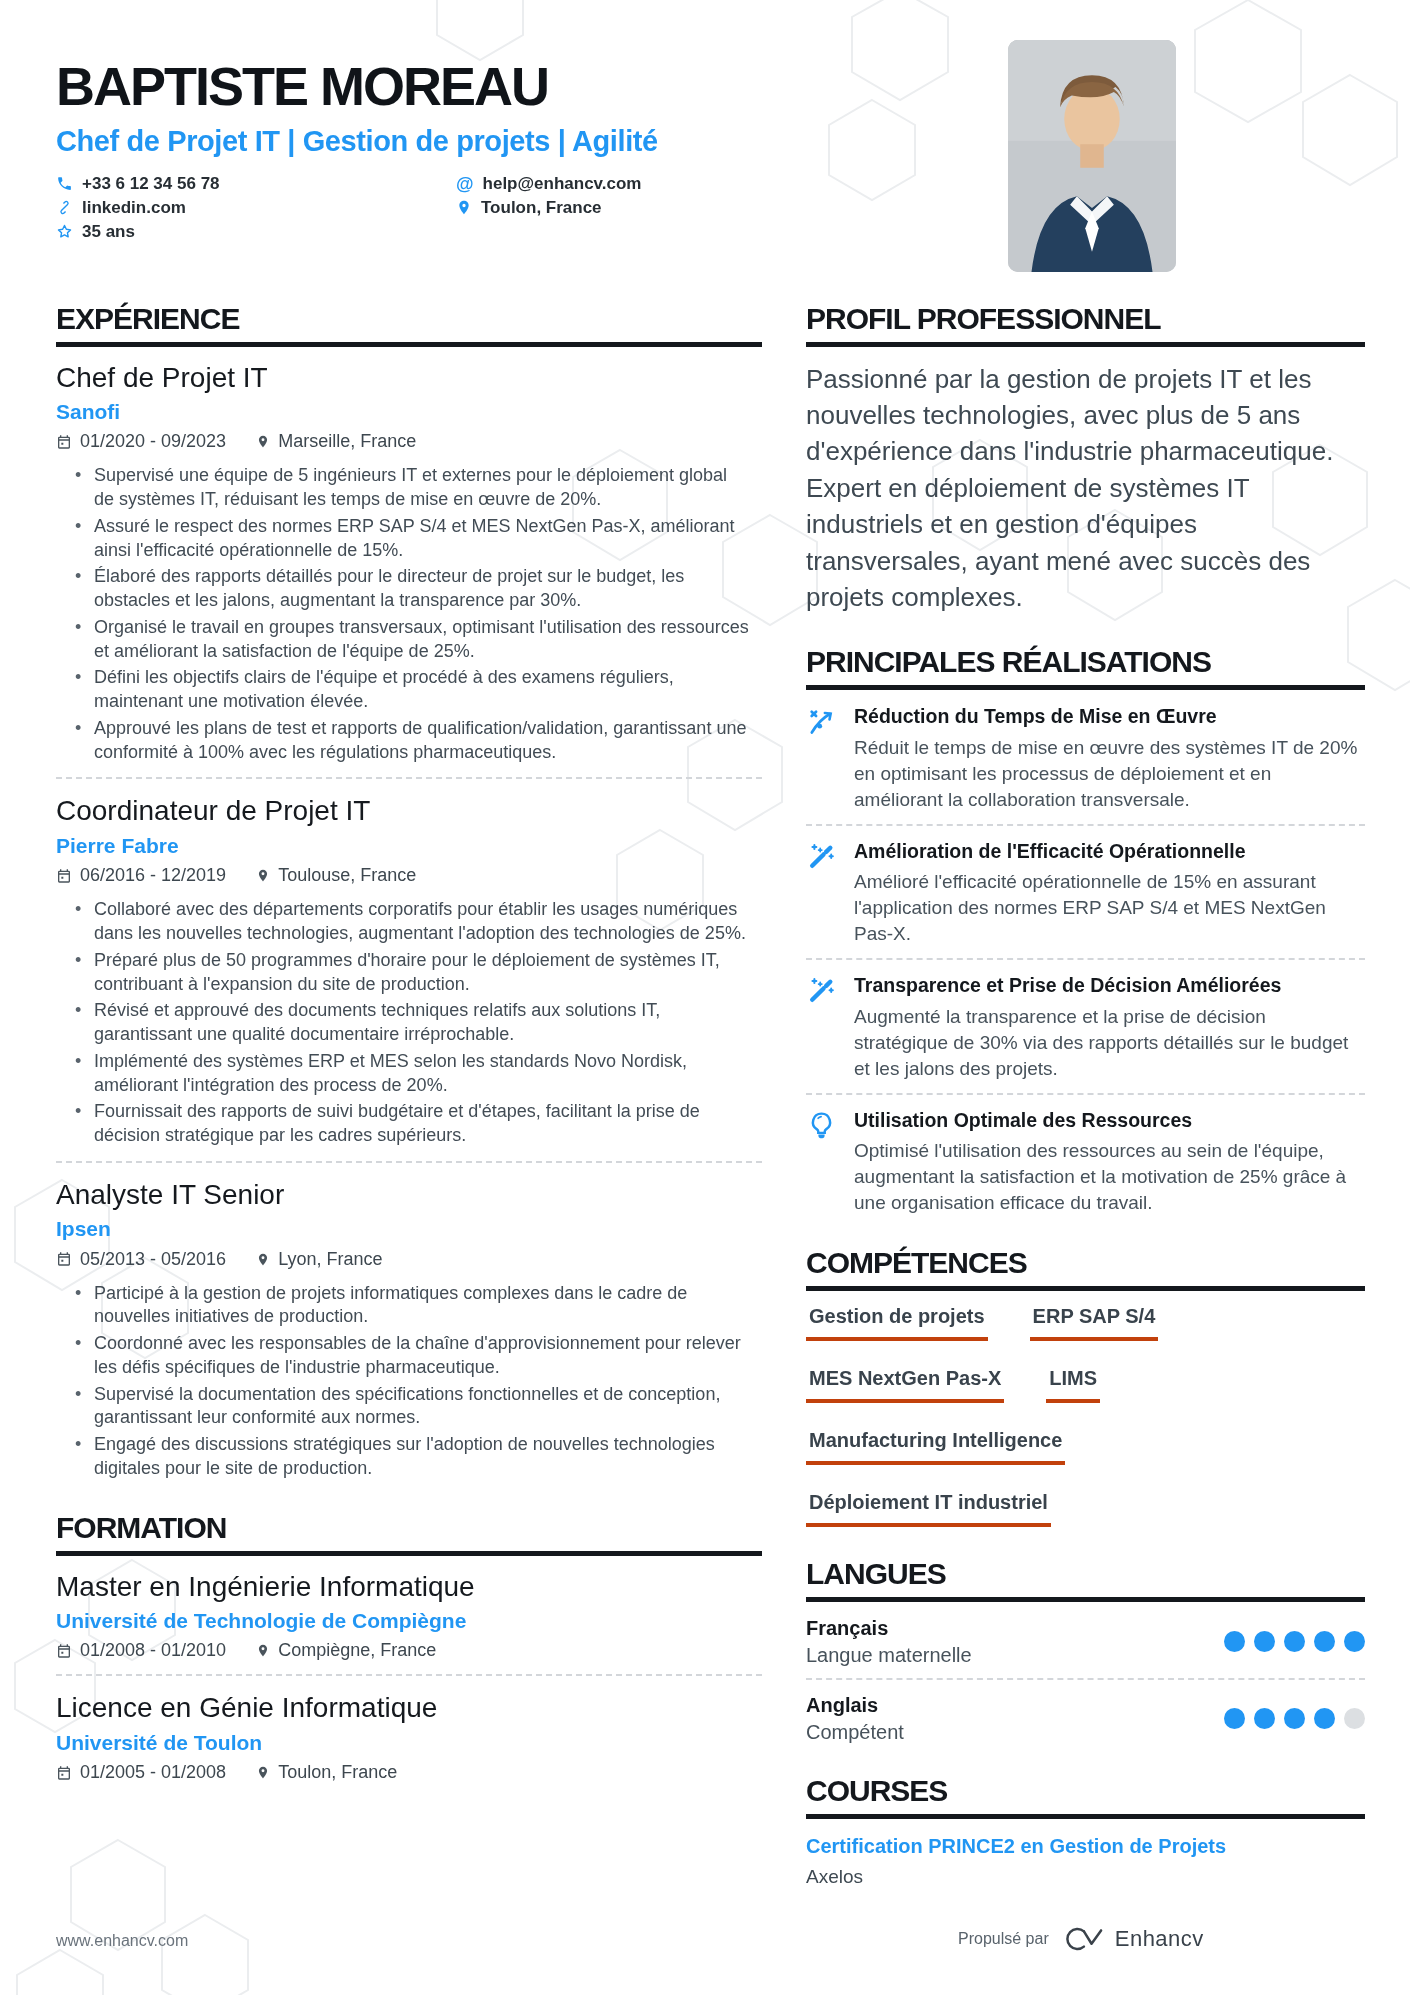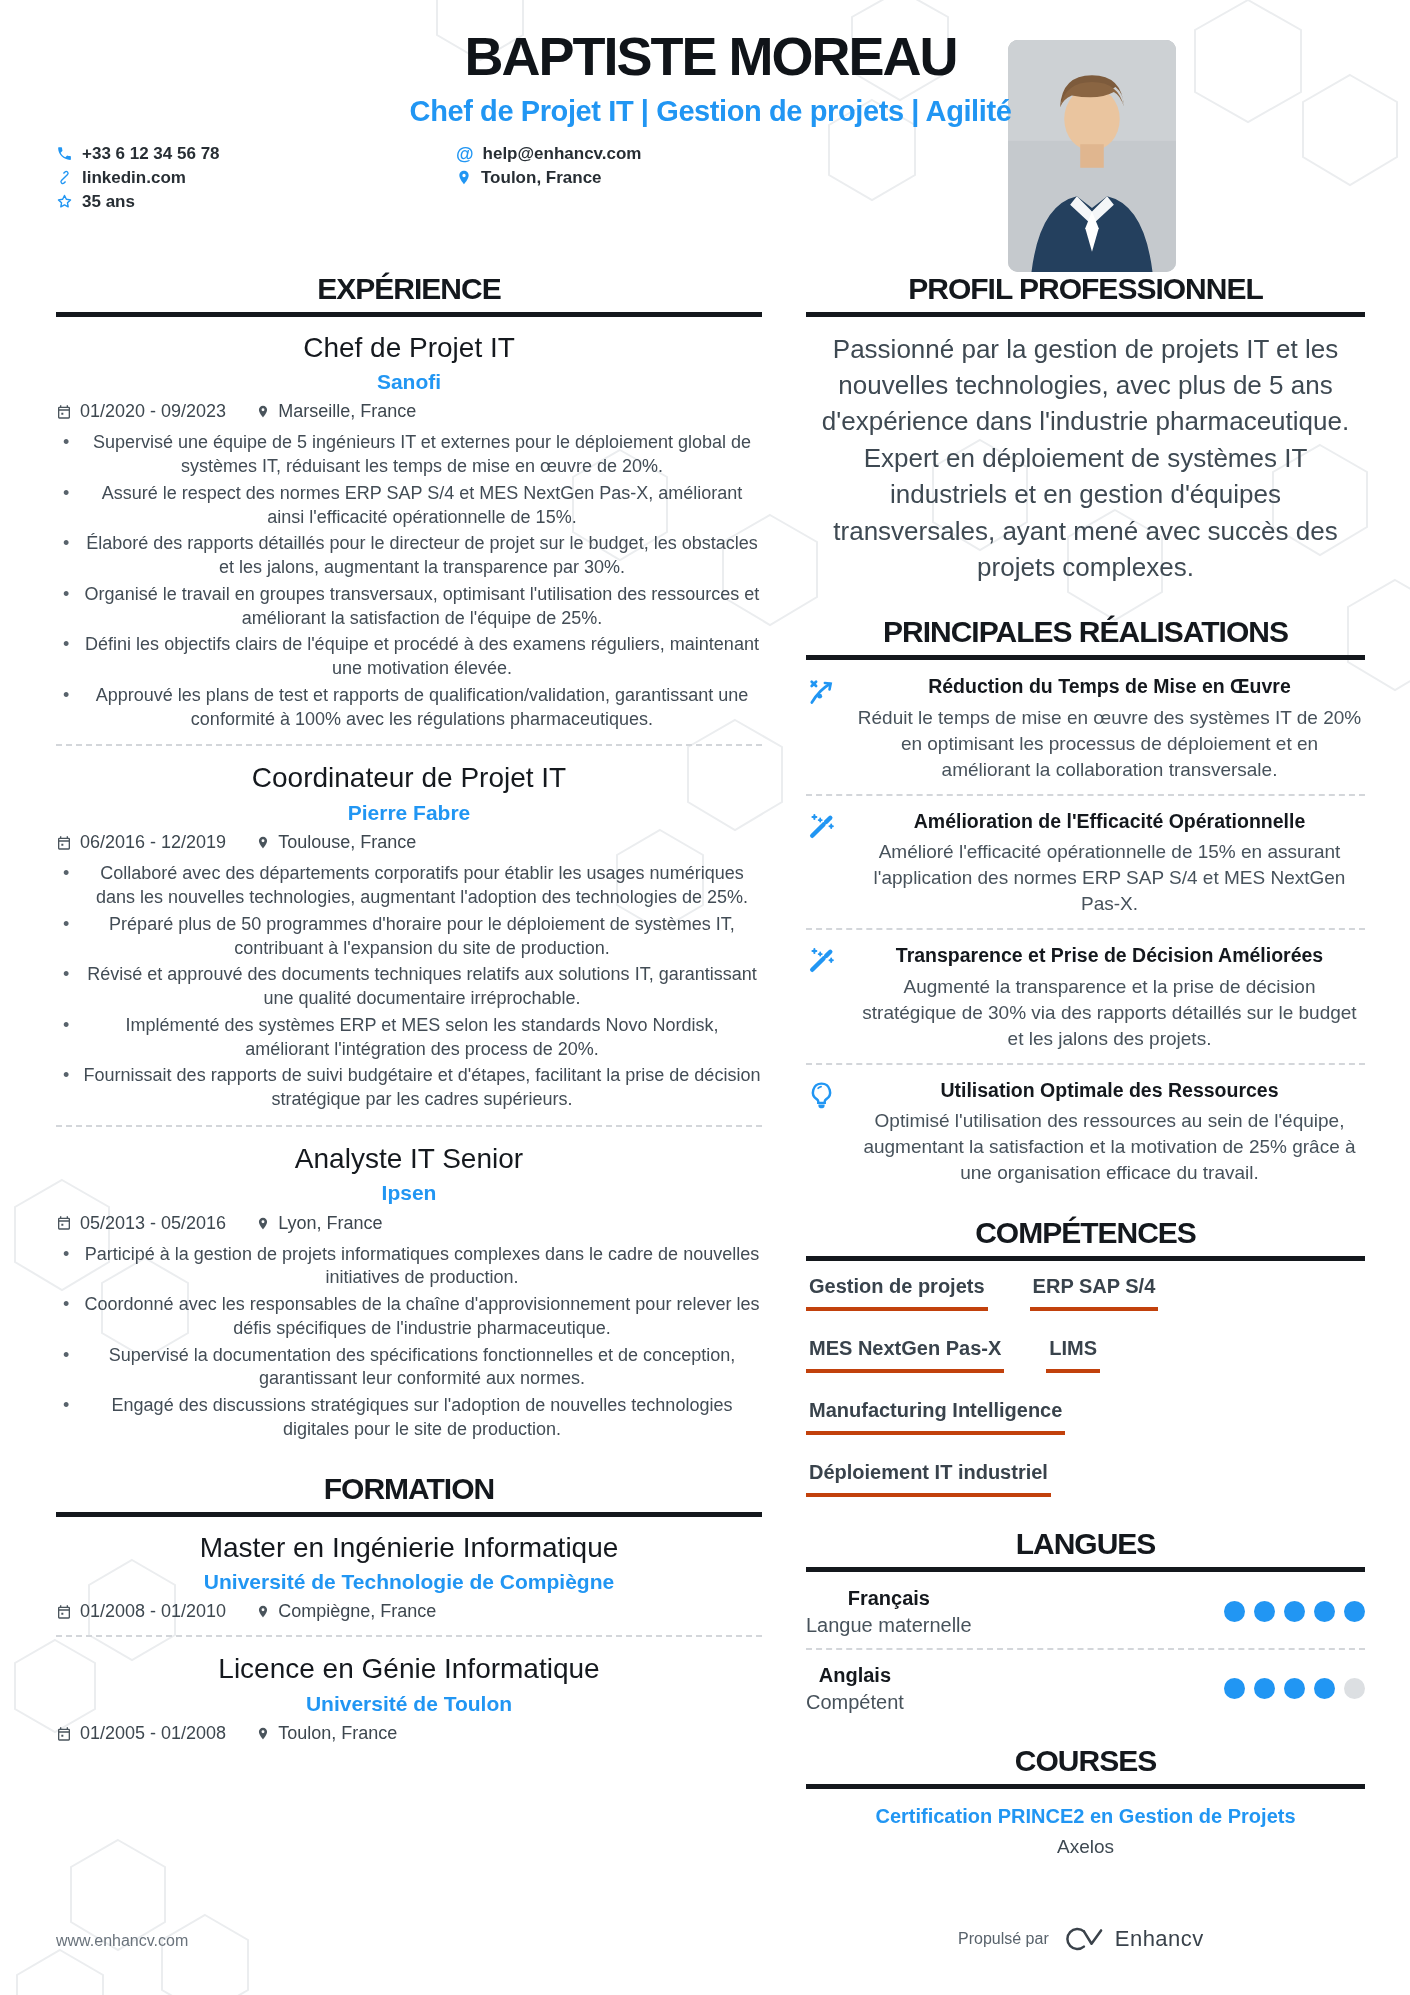--- a/index.html
+++ b/index.html
@@ -2,21 +2,21 @@
 <html style="--accent: #2196f3;"><head>
 <meta charset="utf-8">
 <style>
   * { box-sizing: border-box; }
   html,body { margin:0; padding:0; }
   body {
     width:1410px; height:1995px; position:relative; overflow:hidden;
     background:#ffffff; font-family:"Liberation Sans", sans-serif; color:#424c55;
   }
   .hex-layer { position:absolute; inset:0; z-index:0; pointer-events:none; }
-  .page { position:relative; z-index:1; padding:28px 45px 0 56px;text-align:center; }
+  .page { position:relative; z-index:1; padding:58px 45px 0 56px; }
 
   
   .name {
     margin:0 0 10px; font-size:54px; font-weight:800; letter-spacing:-2px;
     color:#101419; line-height:1.05;
   }
   .headline { font-size:29px; font-weight:700; letter-spacing:-0.4px; color:var(--accent); margin:0 0 14px; }
   .contacts { display:grid; grid-template-columns:400px auto; font-size:17px; font-weight:700; color:#272e34; }
   .contact { display:flex; align-items:center; gap:9px; line-height:24px; }
   .contact svg, .contact .at { flex:0 0 auto; }
@@ -36,21 +36,21 @@
     margin:0 0 14px; font-size:30px; font-weight:800; letter-spacing:-1px;
     color:#14181d; line-height:1.1; border-bottom:5px solid #14181d; padding-bottom:7px;
   }
   .sec-gap { margin-top:30px; }
 
   
   .job-title { font-size:28px; font-weight:400; color:#15191e; line-height:1.2; margin:4px 0 5px; }
   .company   { font-size:21px; font-weight:700; color:var(--accent); line-height:1.2; margin:0 0 7px; }
   .meta { display:flex; gap:30px; align-items:center; font-size:18px; color:#3d474f; margin:0 0 9px; }
   .meta-item { display:flex; align-items:center; gap:8px; }
-  .bullets { margin:0; padding:0; }
+  .bullets { margin:12px; padding:0; }
   .bullets li {
     list-style:none; position:relative; padding-left:26px; margin:0 0 3px;
     font-size:18px; line-height:1.32; color:#424c55;
   }
   .bullets li::before { content:"•"; position:absolute; left:7px; top:0; color:#59636c; }
   .dash { border:0; border-top:2px dashed #d3d6da; margin:13px 0 15px; }
 
   
   .profile-text { font-size:26px; line-height:1.4; color:#3e4952; margin:2px 0 0; }
   .ach-item { display:flex; gap:17px; }

